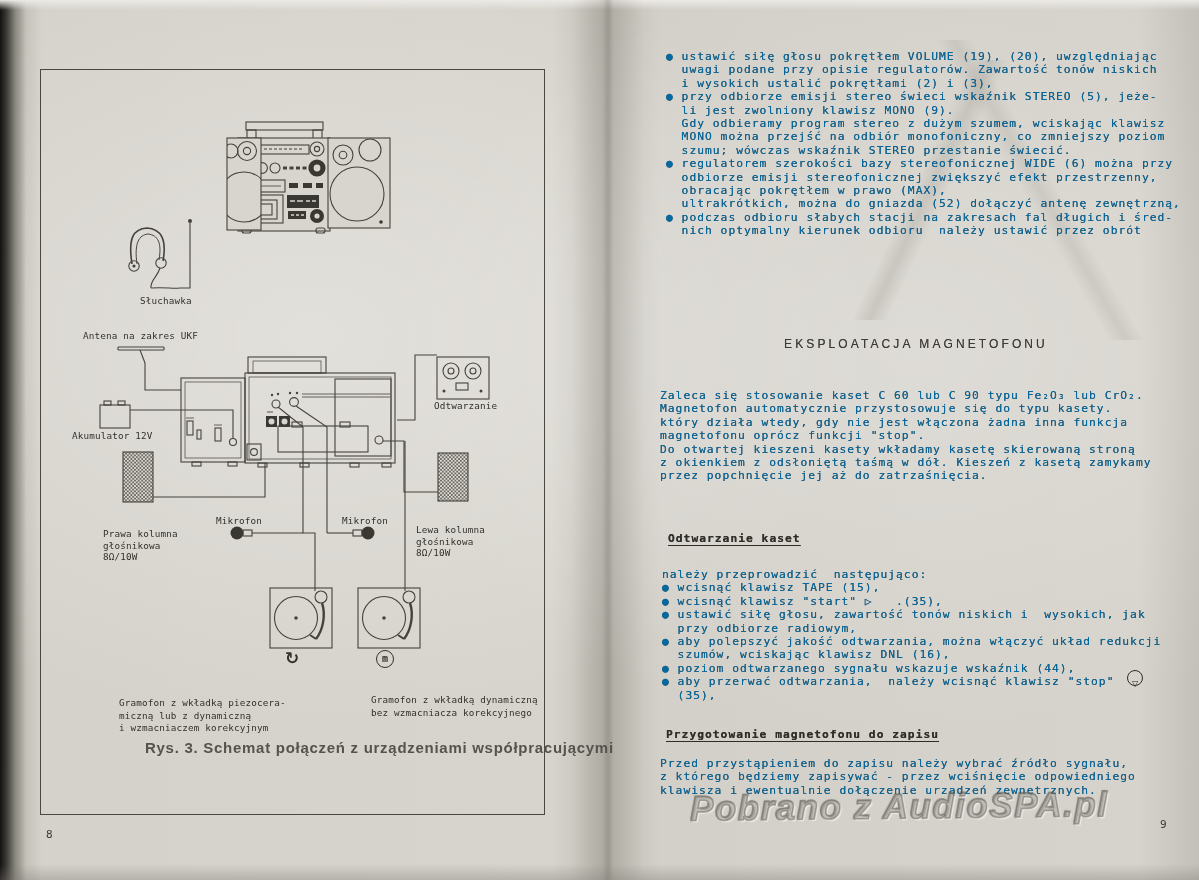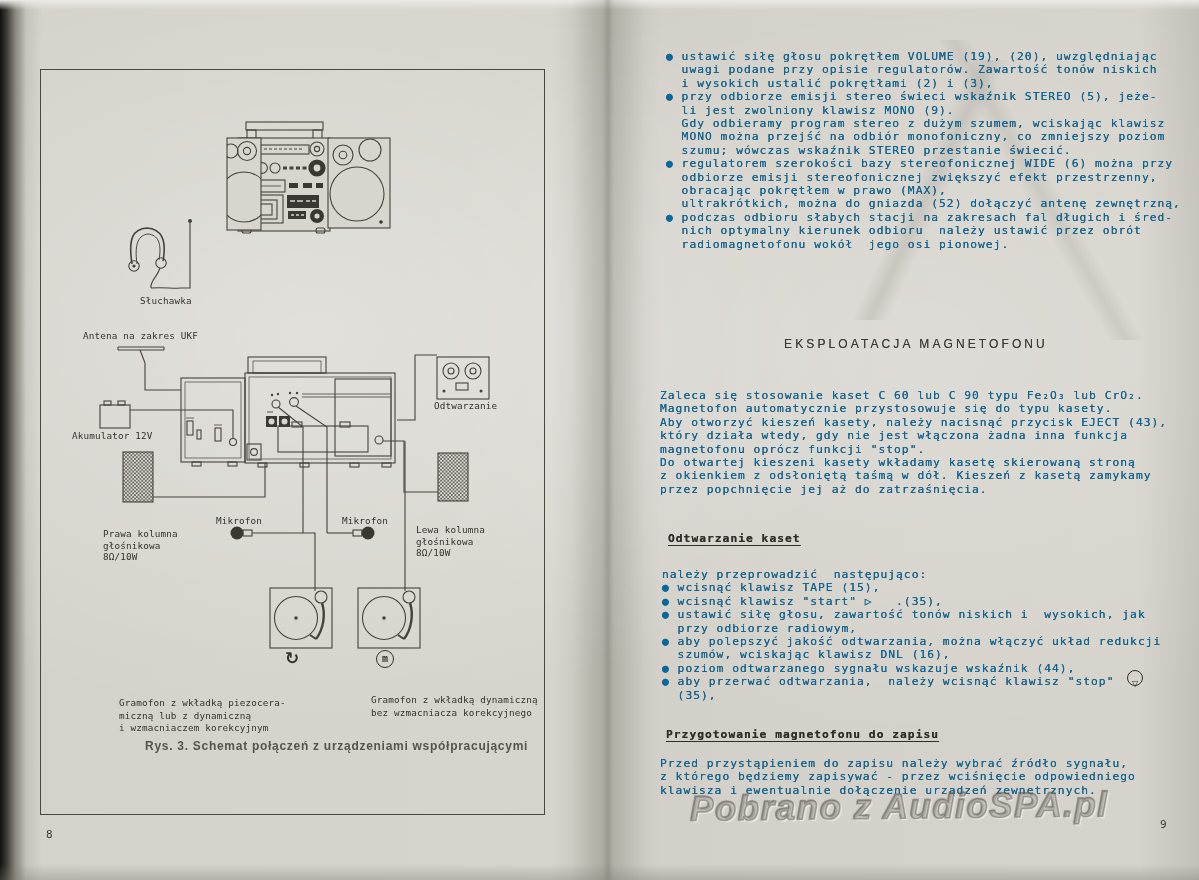--- a/index.html
+++ b/index.html
@@ -25,21 +25,21 @@
     background:linear-gradient(115deg,rgba(255,255,255,0) 46%,rgba(165,162,154,0.35) 50%,rgba(255,255,255,0) 54%);}
   .crease2{position:absolute;left:900px;top:40px;width:280px;height:300px;pointer-events:none;
     background:linear-gradient(60deg,rgba(255,255,255,0) 46%,rgba(170,167,159,0.3) 50%,rgba(255,255,255,0) 54%);}
 
   
   .fig-border{position:absolute;left:40px;top:69px;width:503px;height:744px;
     border:1.4px solid #4a473f;}
   svg.art{position:absolute;left:0;top:0;pointer-events:none;}
   .dlabel{position:absolute;color:#33312c;font-size:9.3px;line-height:11.5px;letter-spacing:0.15px;white-space:pre;}
   .caption{position:absolute;left:145px;top:739px;color:#55534c;
-    font-family:"Liberation Sans",sans-serif;font-size:12px;font-weight:bold;letter-spacing:0.72px;}
+    font-family:"Liberation Sans",sans-serif;font-size:15px;font-weight:bold;letter-spacing:0.72px;}
   .pagenum{position:absolute;color:#3a3833;font-size:11px;}
   .sym-rot{position:absolute;left:285px;top:648px;font-family:"DejaVu Sans",sans-serif;
     font-size:17px;color:#33312c;font-weight:bold;}
   .sym-m{position:absolute;left:376px;top:650px;width:16px;height:16px;border:1.6px solid #33312c;
     border-radius:50%;font-size:10px;color:#33312c;text-align:center;line-height:15px;font-weight:bold;}
 
   
   .tblock{position:absolute;color:#0369a1;}
   .tline{font-size:11.3px;line-height:13.4px;letter-spacing:1.0px;white-space:pre;
     text-shadow:0 0 0.5px rgba(47,45,40,0.8);}
@@ -279,30 +279,28 @@
     <div class="tline">  li jest zwolniony klawisz MONO (9).</div>
     <div class="tline">  Gdy odbieramy program stereo z dużym szumem, wciskając klawisz</div>
     <div class="tline">  MONO można przejść na odbiór monofoniczny, co zmniejszy poziom</div>
     <div class="tline">  szumu; wówczas wskaźnik STEREO przestanie świecić.</div>
     <div class="tline">● regulatorem szerokości bazy stereofonicznej WIDE (6) można przy</div>
     <div class="tline">  odbiorze emisji stereofonicznej zwiększyć efekt przestrzenny,</div>
     <div class="tline">  obracając pokrętłem w prawo (MAX),</div>
     <div class="tline">  ultrakrótkich, można do gniazda (52) dołączyć antenę zewnętrzną,</div>
     <div class="tline">● podczas odbioru słabych stacji na zakresach fal długich i śred-</div>
     <div class="tline">  nich optymalny kierunek odbioru  należy ustawić przez obrót</div>
-    <div class="tline">  radiomagnetofonu wokół  jego osi pionowej.</div>
   </div>
 
 <div class="heading">EKSPLOATACJA MAGNETOFONU</div>
 
 <div class="tblock" style="left:660px;top:389px">
 
 <div class="tline">Zaleca się stosowanie kaset C 60 lub C 90 typu Fe₂O₃ lub CrO₂.</div>
     <div class="tline">Magnetofon automatycznie przystosowuje się do typu kasety.</div>
-    <div class="tline">Aby otworzyć kieszeń kasety, należy nacisnąć przycisk EJECT (43),</div>
     <div class="tline">który działa wtedy, gdy nie jest włączona żadna inna funkcja</div>
     <div class="tline">magnetofonu oprócz funkcji "stop".</div>
     <div class="tline">Do otwartej kieszeni kasety wkładamy kasetę skierowaną stroną</div>
     <div class="tline">z okienkiem z odsłoniętą taśmą w dół. Kieszeń z kasetą zamykamy</div>
     <div class="tline">przez popchnięcie jej aż do zatrzaśnięcia.</div>
   </div>
 
 <div class="subhead" style="left:662px;top:532px">Odtwarzanie kaset</div>
 
 <div class="tblock" style="left:662px;top:568px">

